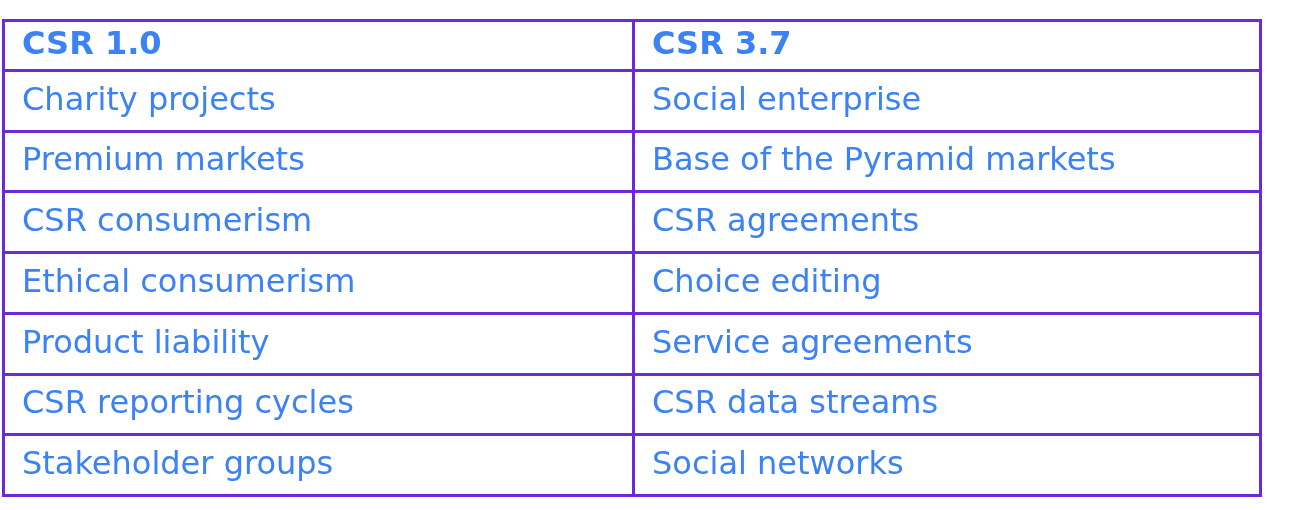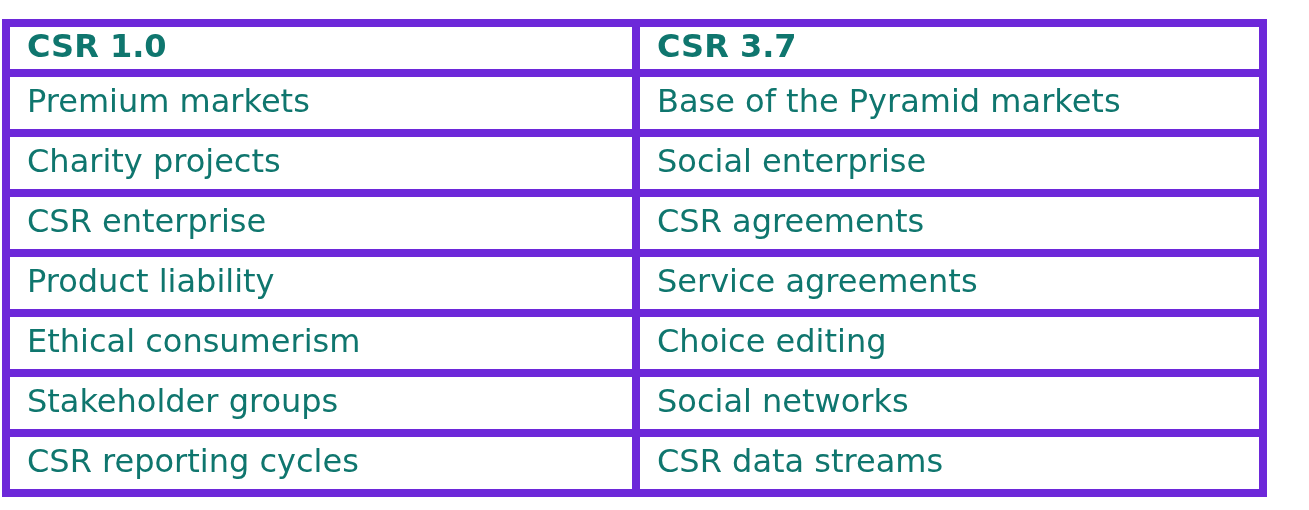--- a/index.html
+++ b/index.html
@@ -22,22 +22,22 @@
     width: 1257px;
     height: 478px;
     border-collapse: collapse;
     table-layout: fixed;
     background: #ffffff;
   }
   table.csr-table col.col-left  { width: 630px; }
   table.csr-table col.col-right { width: 627px; }
   table.csr-table th,
   table.csr-table td {
-    border: 8px solid #6d28d9;
-    color: #0f766e;
+    border: 3px solid #6d28d9;
+    color: #3b82f6;
     font-size: 32px;
     line-height: 1.1;
     padding: 2px 8px 5px 17px;
     text-align: left;
     vertical-align: middle;
     white-space: nowrap;
     overflow: hidden;
   }
   table.csr-table thead tr { height: 50px; }
   table.csr-table tbody tr { height: 47px; }
@@ -55,42 +55,42 @@
       <col class="col-right">
     </colgroup>
     <thead>
       <tr>
         <th>CSR 1.0</th>
         <th>CSR 3.7</th>
       </tr>
     </thead>
     <tbody>
       <tr>
+        <td>Charity projects</td>
+        <td>Social enterprise</td>
+      </tr>
+      <tr>
         <td>Premium markets</td>
         <td>Base of the Pyramid markets</td>
       </tr>
       <tr>
-        <td>Charity projects</td>
-        <td>Social enterprise</td>
+        <td>CSR consumerism</td>
+        <td>CSR agreements</td>
       </tr>
       <tr>
-        <td>CSR enterprise</td>
-        <td>CSR agreements</td>
+        <td>Ethical consumerism</td>
+        <td>Choice editing</td>
       </tr>
       <tr>
         <td>Product liability</td>
         <td>Service agreements</td>
       </tr>
       <tr>
-        <td>Ethical consumerism</td>
-        <td>Choice editing</td>
+        <td>CSR reporting cycles</td>
+        <td>CSR data streams</td>
       </tr>
       <tr>
         <td>Stakeholder groups</td>
         <td>Social networks</td>
-      </tr>
-      <tr>
-        <td>CSR reporting cycles</td>
-        <td>CSR data streams</td>
       </tr>
     </tbody>
   </table>
 </div>
 
 </body></html>

